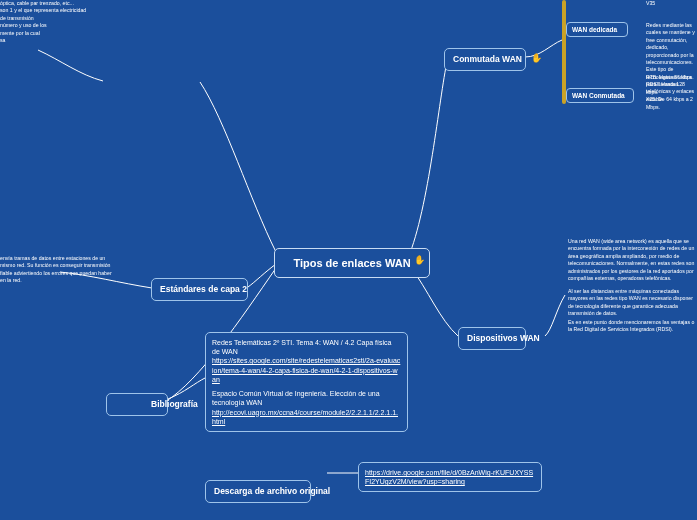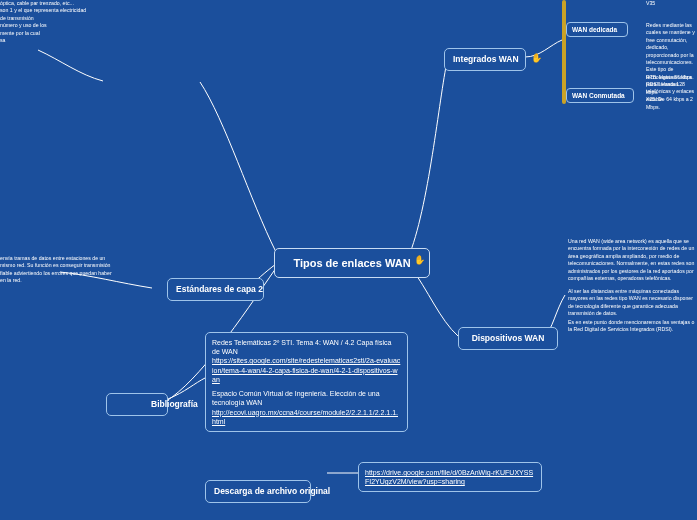--- a/index.html
+++ b/index.html
@@ -124,27 +124,27 @@
     <path d="M545 336 C 552 330, 556 310, 565 295" stroke="#ffffff" stroke-width="1" fill="none"></path>
 
     <path d="M152 288 C 120 283, 90 275, 60 272" stroke="#ffffff" stroke-width="1" fill="none"></path>
 
     <path d="M103 81 C 80 75, 60 60, 38 50" stroke="#ffffff" stroke-width="1" fill="none"></path>
   </svg>
 
   <div class="node central" style="left:274px; top:248px; width:156px;">Tipos de enlaces WAN</div>
   <span class="emoji" style="left:414px; top:256px;">✋</span>
 
-  <div class="node branch" style="left:444px; top:48px; width:82px;">Integrados WAN</div>
+  <div class="node branch" style="left:444px; top:48px; width:82px;">Conmutada WAN</div>
   <span class="emoji" style="left:531px; top:54px;">✋</span>
 
 
-  <div class="node branch" style="left:151px; top:278px; width:97px;margin-left:16px;">Estándares de capa 2</div>
+  <div class="node branch" style="left:151px; top:278px; width:97px;">Estándares de capa 2</div>
 
-  <div class="node branch" style="left:458px; top:327px; width:100px;">Dispositivos WAN</div>
+  <div class="node branch" style="left:458px; top:327px; width:68px;">Dispositivos WAN</div>
 
   <div class="node branch" style="left:106px; top:393px; width:62px;padding-left:44px;">Bibliografía</div>
 
   <div class="node branch" style="left:205px; top:480px; width:106px;">Descarga de archivo original</div>
 
   <div class="node wrap" style="left:205px; top:332px; width:203px;">
     <p class="para">
       <span>Redes Telemáticas 2º STI. Tema 4: WAN / 4.2 Capa física de WAN</span><br>
       <span class="linkline">https://sites.google.com/site/redestelematicas2sti/2a-evaluacion/tema-4-wan/4-2-capa-fisica-de-wan/4-2-1-dispositivos-wan</span>
     </p>

